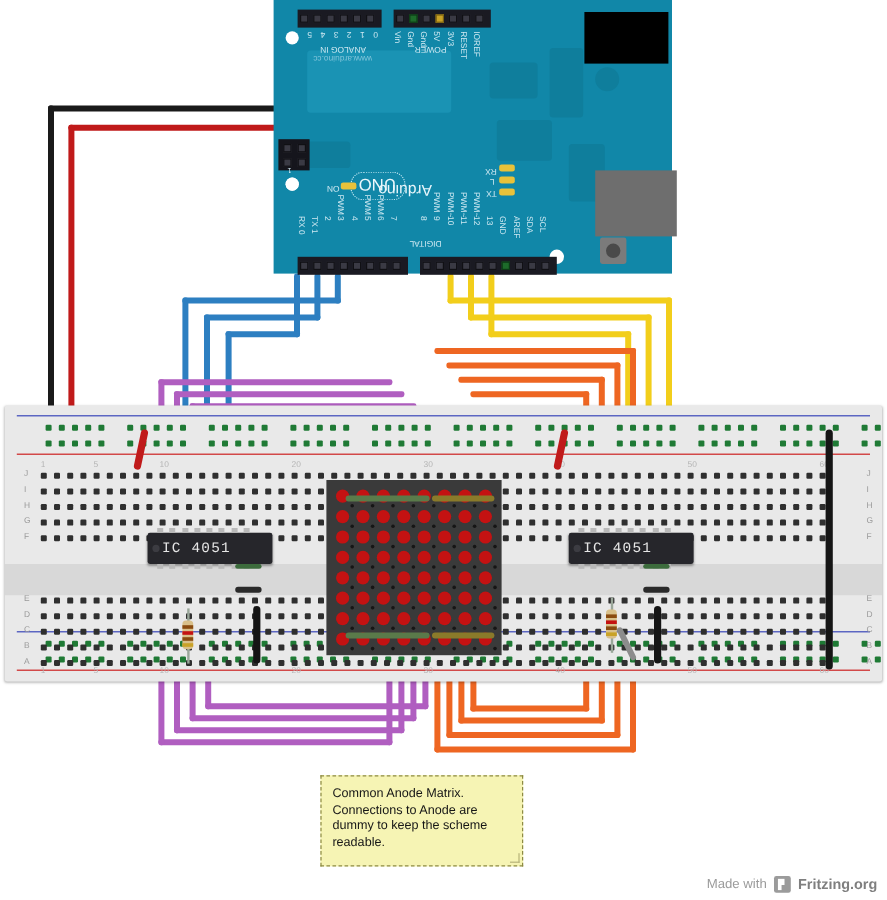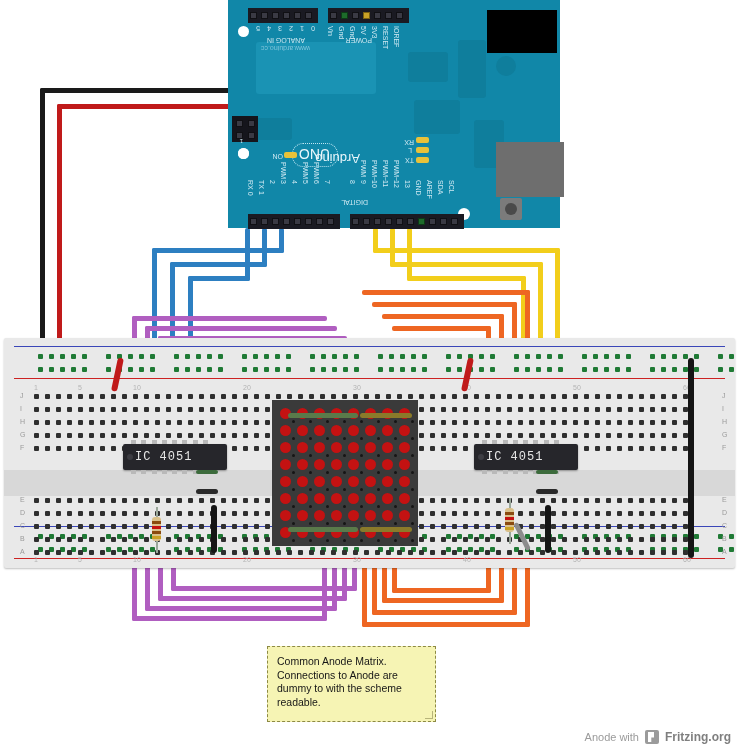--- a/index.html
+++ b/index.html
@@ -1283,22 +1283,22 @@
     <div class="jmp" style="left: 118px; top: 358px; width: 6px; height: 34px; background: rgb(192, 26, 26); transform: rotate(12deg); transform-origin: center top;"></div>
     <div class="jmp" style="left: 468px; top: 358px; width: 6px; height: 34px; background: rgb(192, 26, 26); transform: rotate(12deg); transform-origin: center top;"></div>
     <div class="jmp" style="left: 513px; top: 523px; width: 5px; height: 30px; background: rgb(140, 140, 140); transform: rotate(-26deg); transform-origin: center top;"></div>
     <div class="jmp" style="left: 196px; top: 489px; width: 22px; height: 5px; background: rgb(42, 42, 42);"></div>
     <div class="jmp" style="left: 536px; top: 489px; width: 22px; height: 5px; background: rgb(42, 42, 42);"></div>
     <div class="jmp" style="left: 196px; top: 470px; width: 22px; height: 4px; background: rgb(60, 107, 60);"></div>
     <div class="jmp" style="left: 536px; top: 470px; width: 22px; height: 4px; background: rgb(60, 107, 60);"></div>
     <div class="note">
       <div>Common Anode Matrix.</div>
       <div>Connections to Anode are</div>
-      <div>dummy to with the scheme</div>
+      <div>dummy to keep the scheme</div>
       <div>readable.</div>
       <div class="note-grip"></div>
     </div>
     <div class="footer">
-      <div>Anode with</div>
+      <div>Made with</div>
       <div class="fz-logo"></div>
       <div class="fz-name">Fritzing.org</div>
     </div>
   </div>
 
 </body></html>

